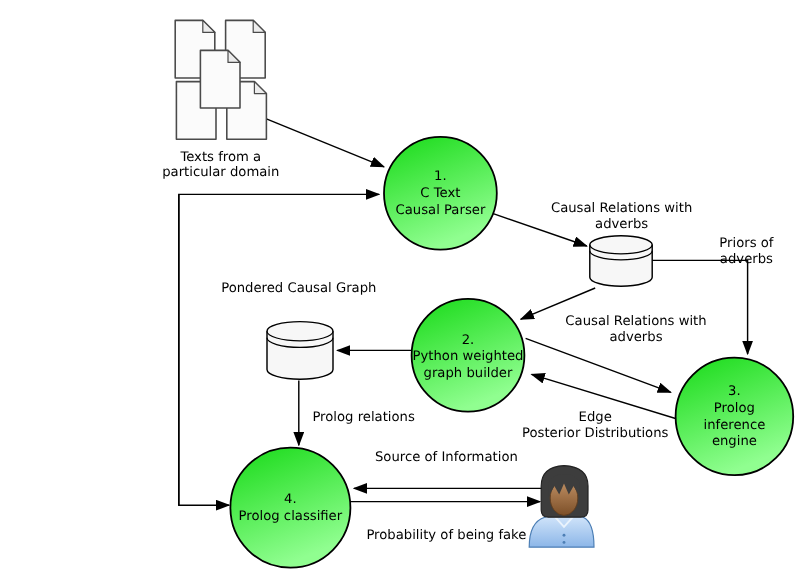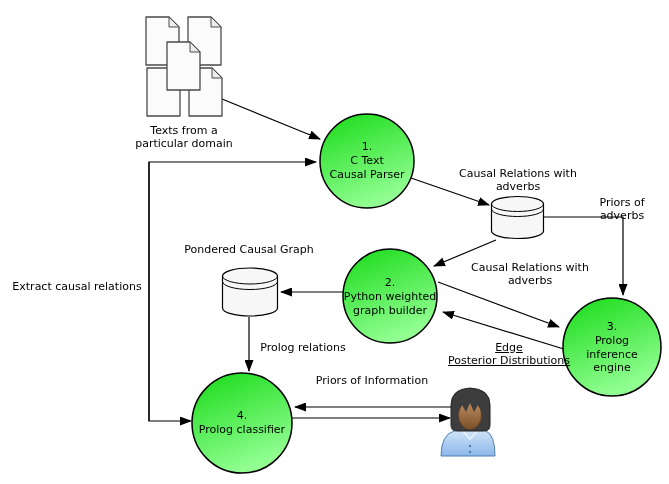--- a/index.html
+++ b/index.html
@@ -112,19 +112,19 @@
 graph builder</div>
   <div class="node-lbl" style="left:612px; top:347px;">3.
 Prolog inference
 engine</div>
   <div class="node-lbl" style="left:242px; top:423px;">4.
 Prolog classifier</div>
 
   <div class="lbl" style="left:518px; top:167px;">Causal Relations with adverbs</div>
   <div class="lbl" style="left:622px; top:196px;">Priors of adverbs</div>
   <div class="lbl" style="left:530px; top:261px;">Causal Relations with adverbs</div>
-  <div class="lbl" style="left:249px; top:243px;">Pondered Causal Graph</div>
-  <div class="lbl" style="left:77px; top:280px;">Extract causal relations</div>
+  <div class="lbl" style="left:249px; top:233px;">Pondered Causal Graph</div>
   <div class="lbl" style="left:303px; top:341px;">Prolog relations</div>
-  <div class="lbl" style="left:509px; top:341px;text-decoration:underline;">Edge
+  <div class="lbl" style="left:496px; top:341px;">Edge
 Posterior Distributions</div>
-  <div class="lbl" style="left:372px; top:374px;">Priors of Information</div>
+  <div class="lbl" style="left:372px; top:374px;">Source of Information</div>
+  <div class="lbl" style="left:372px; top:439px;">Probability of being fake</div>
 </div>
 
 </body></html>

